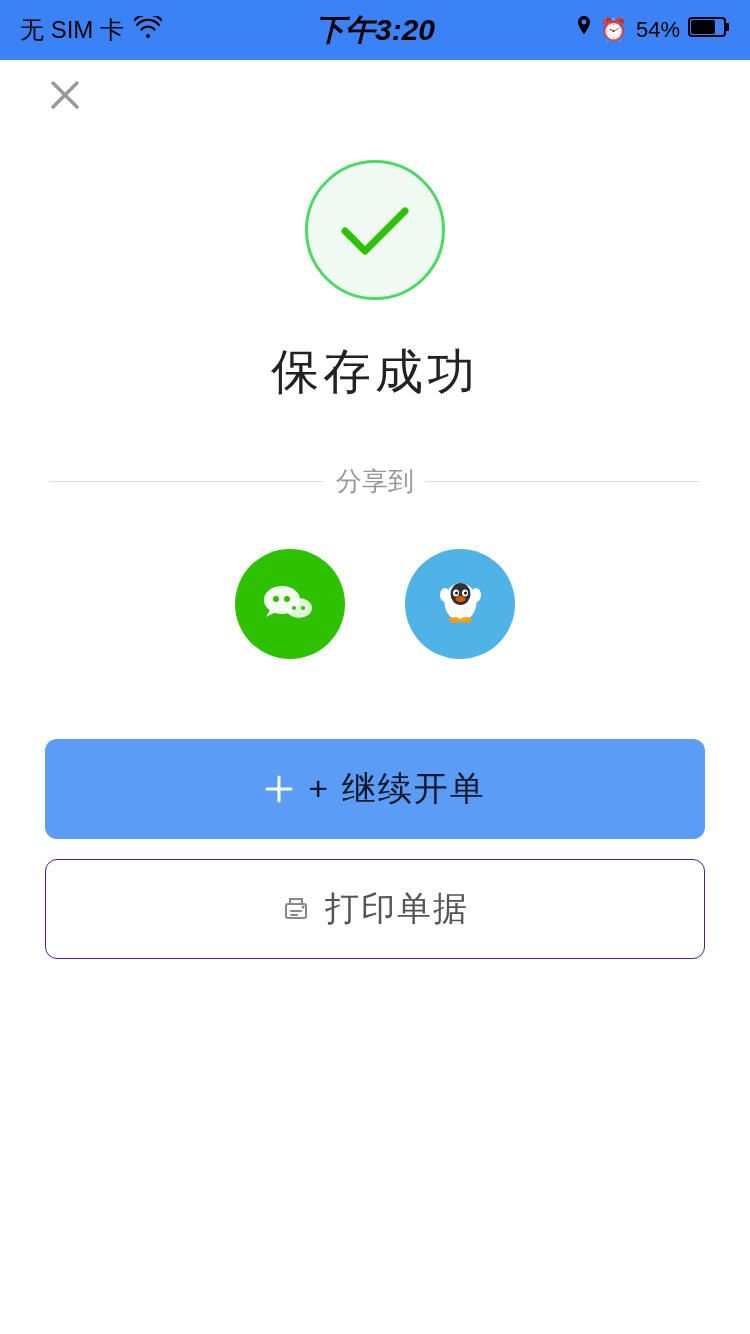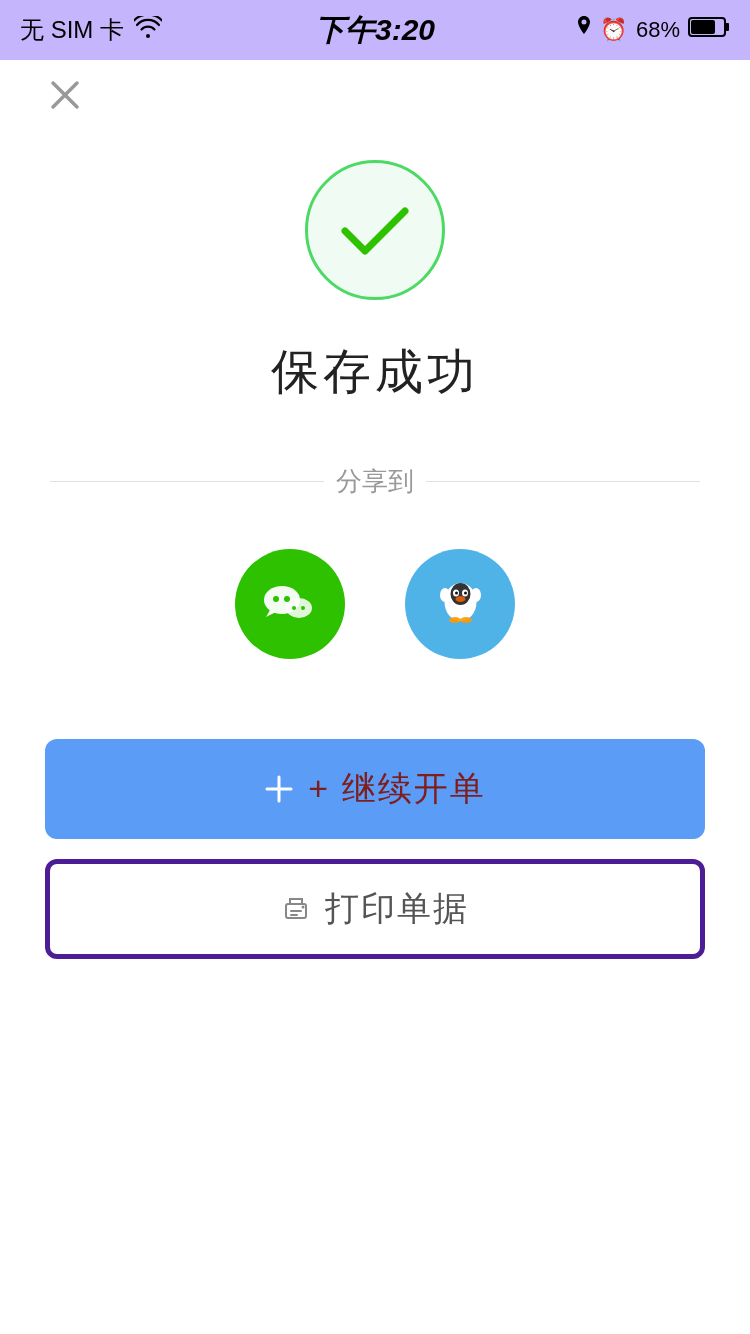--- a/index.html
+++ b/index.html
@@ -15,21 +15,21 @@
       background: #ffffff;
       font-family: -apple-system, 'PingFang SC', 'Helvetica Neue', Arial, sans-serif;
       overflow: hidden;
       position: relative;
     }
 
     
     .status-bar {
       width: 100%;
       height: 60px;
-      background: #c4b5fd;
+      background: #3b82f6;
       display: flex;
       align-items: center;
       justify-content: space-between;
       padding: 0 20px;
       font-size: 24px;
       font-weight: 500;
       color: #000;
     }
 
     .status-left {
@@ -164,36 +164,36 @@
       gap: 20px;
       width: 660px;
     }
 
     .btn-primary {
       width: 100%;
       height: 100px;
       border-radius: 12px;
       border: none;
       background: #5b9cf6;
-      color: #7f1d1d;
+      color: #0f172a;
       font-size: 34px;
       font-weight: 400;
       display: flex;
       align-items: center;
       justify-content: center;
       gap: 14px;
       cursor: pointer;
       letter-spacing: 2px;
     }
 
     .btn-secondary {
       width: 100%;
       height: 100px;
       border-radius: 12px;
-      border: 5px solid #4c1d95;
+      border: 1px solid #4c1d95;
       background: #fff;
       color: #555;
       font-size: 34px;
       font-weight: 400;
       display: flex;
       align-items: center;
       justify-content: center;
       gap: 14px;
       cursor: pointer;
       letter-spacing: 2px;
@@ -234,21 +234,21 @@
     </span>
   </div>
   <div class="status-center">下午3:20</div>
   <div class="status-right">
     <span>
       <svg width="18" height="22" viewBox="0 0 18 22" fill="none">
         <path d="M9 0C5.69 0 3 2.69 3 6c0 4.5 6 12 6 12s6-7.5 6-12c0-3.31-2.69-6-6-6zm0 8.5A2.5 2.5 0 1 1 9 3.5 2.5 2.5 0 0 1 9 8.5z" fill="#000"></path>
       </svg>
     </span>
     <span>⏰</span>
-    <span>68%</span>
+    <span>54%</span>
     <span>
       <svg width="42" height="22" viewBox="0 0 42 22" fill="none">
         <rect x="1" y="2" width="36" height="18" rx="3" ry="3" stroke="#000" stroke-width="2" fill="none"></rect>
         <rect x="37" y="7" width="4" height="8" rx="1" fill="#000"></rect>
         <rect x="3" y="4" width="24" height="14" rx="2" fill="#000"></rect>
       </svg>
     </span>
   </div>
 </div>
 

